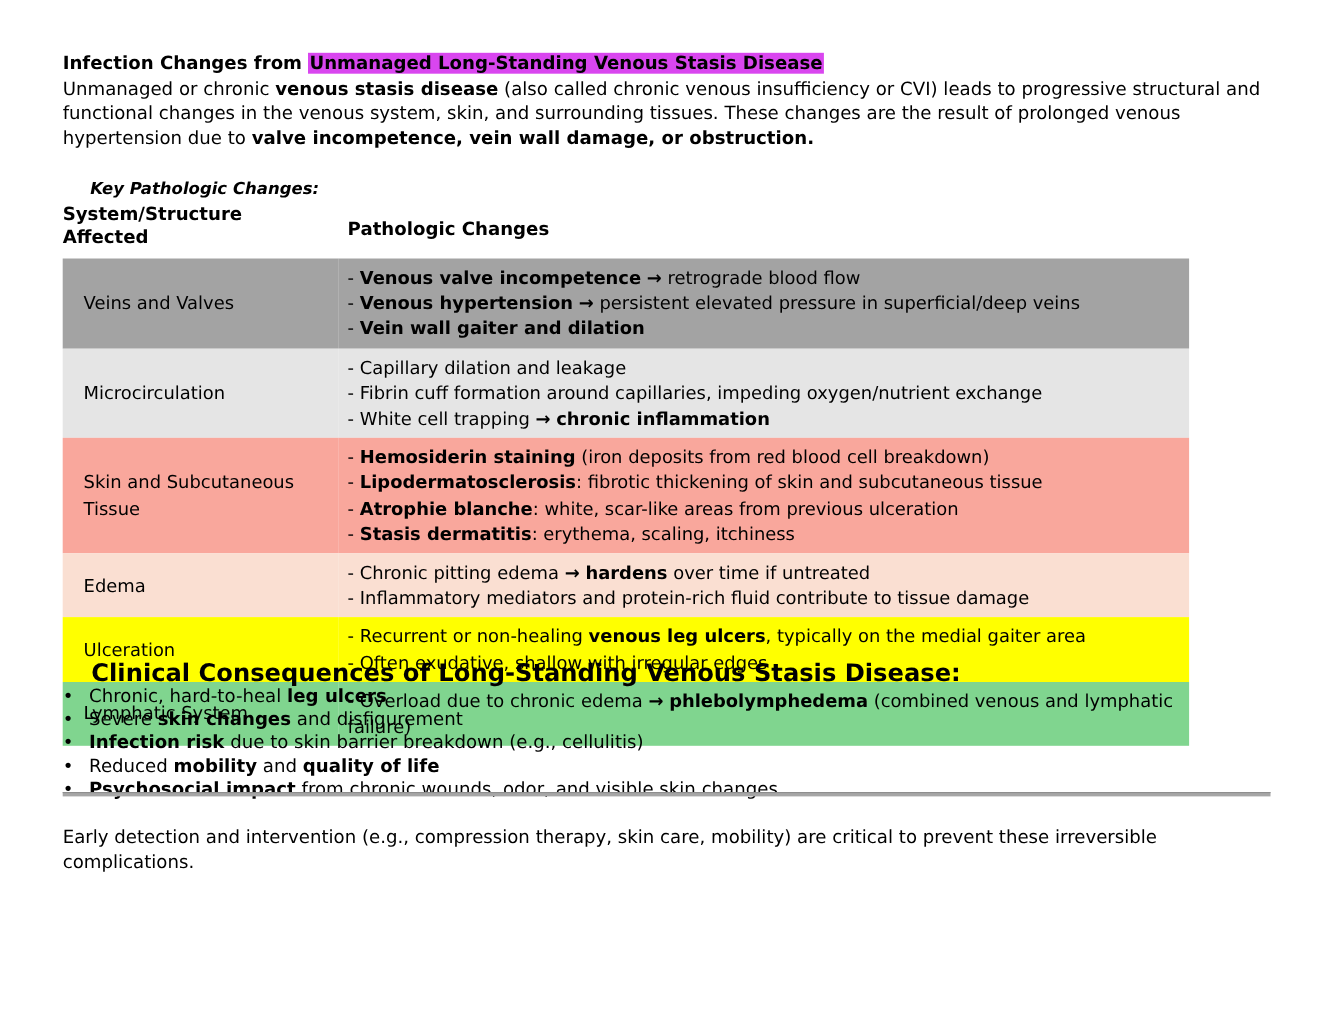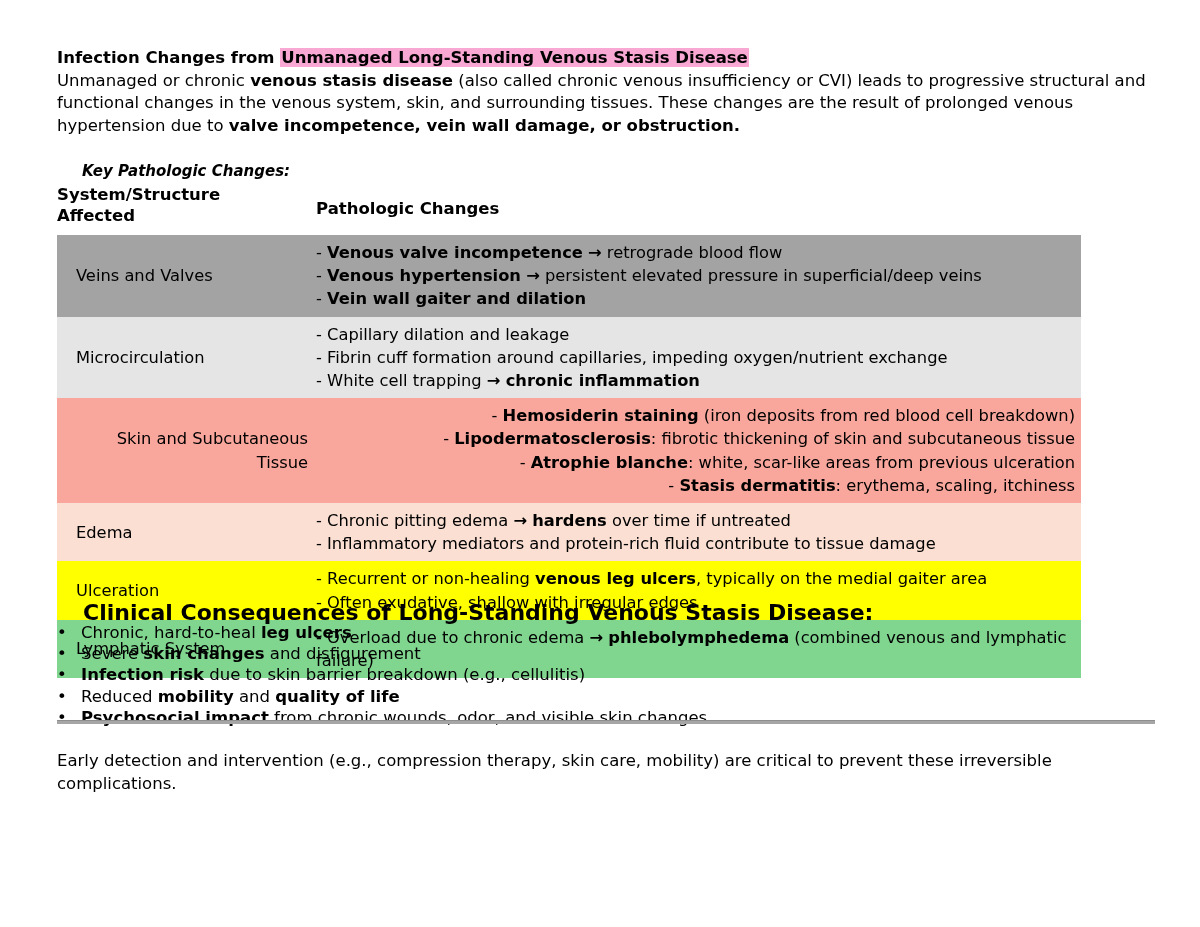--- a/index.html
+++ b/index.html
@@ -27,21 +27,21 @@
     position: absolute;
     left: 57px;
     top: 47px;
     width: 1100px;
     font-size: 16.5px;
     line-height: 22.7px;
   }
   .intro .title-line { white-space: nowrap; }
   b, .b { font-weight: bold; }
   .hl-green {
-    background: #f9a8d4;
+    background: #d946ef;
     font-weight: bold;
     padding: 0 1px;
     margin-top: 20px;
   }
 
   
   .key-heading {
     position: absolute;
     left: 82px;
     top: 162px;
@@ -85,21 +85,21 @@
     font-weight: normal;
     padding: 0 0 0 19px;
     margin-top: 16px;
   }
   .tbl tbody td.c-b {
     padding: 6px 6px 6px 8px;
   }
 
   .r1 td { background: #a3a3a3; }
   .r2 td { background: #e5e5e5; }
-  .r3 td { background: #f9a79c; text-align: right; }
+  .r3 td { background: #f9a79c; }
   .r4 td { background: #fadfd2; }
   .r5 td { background: #ffff00; }
   .r6 td { background: #80d58f; }
 
   .arrow { font-weight: bold; }
 
   
   .clin-heading {
     position: absolute;
     left: 83px;

